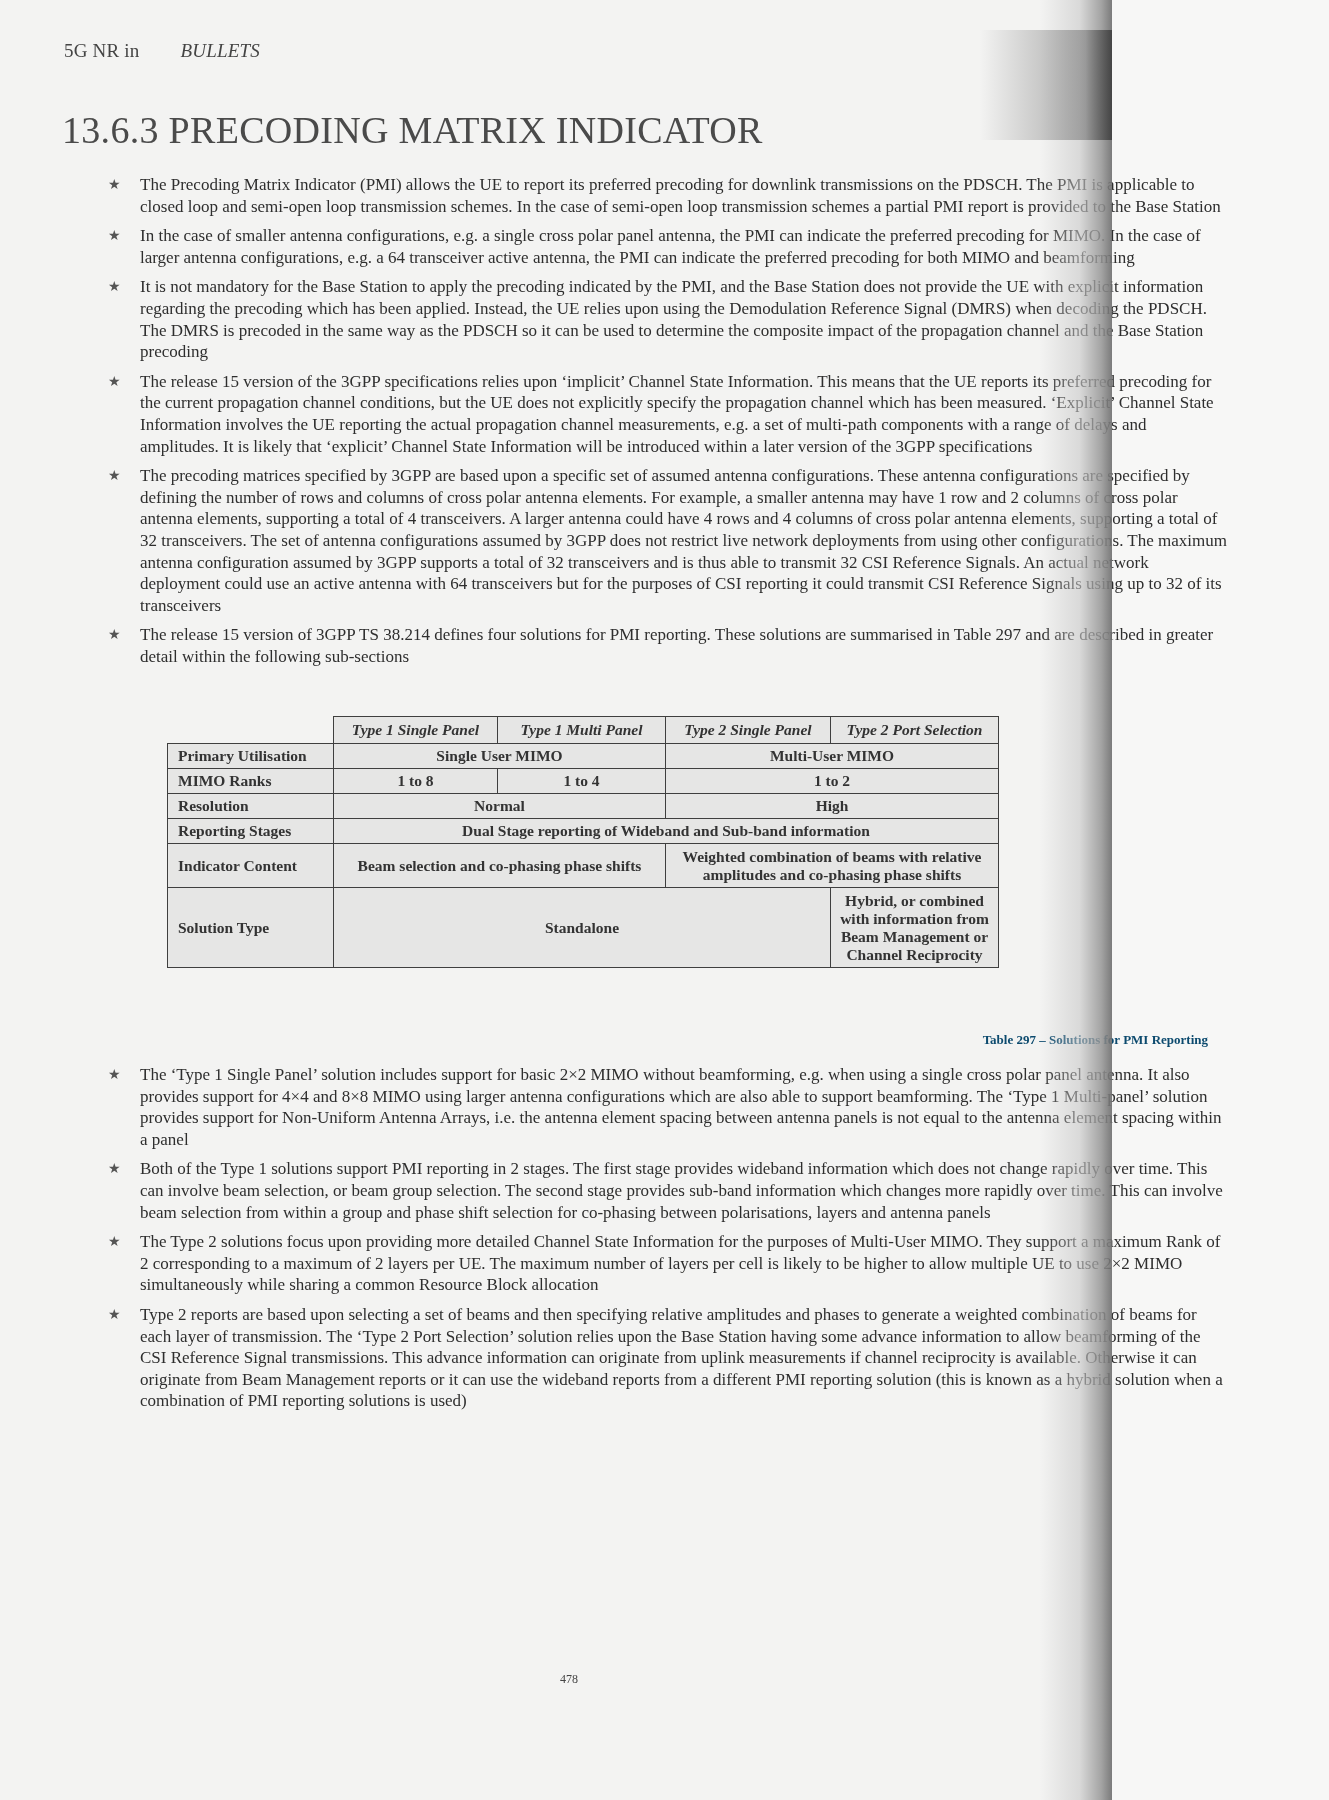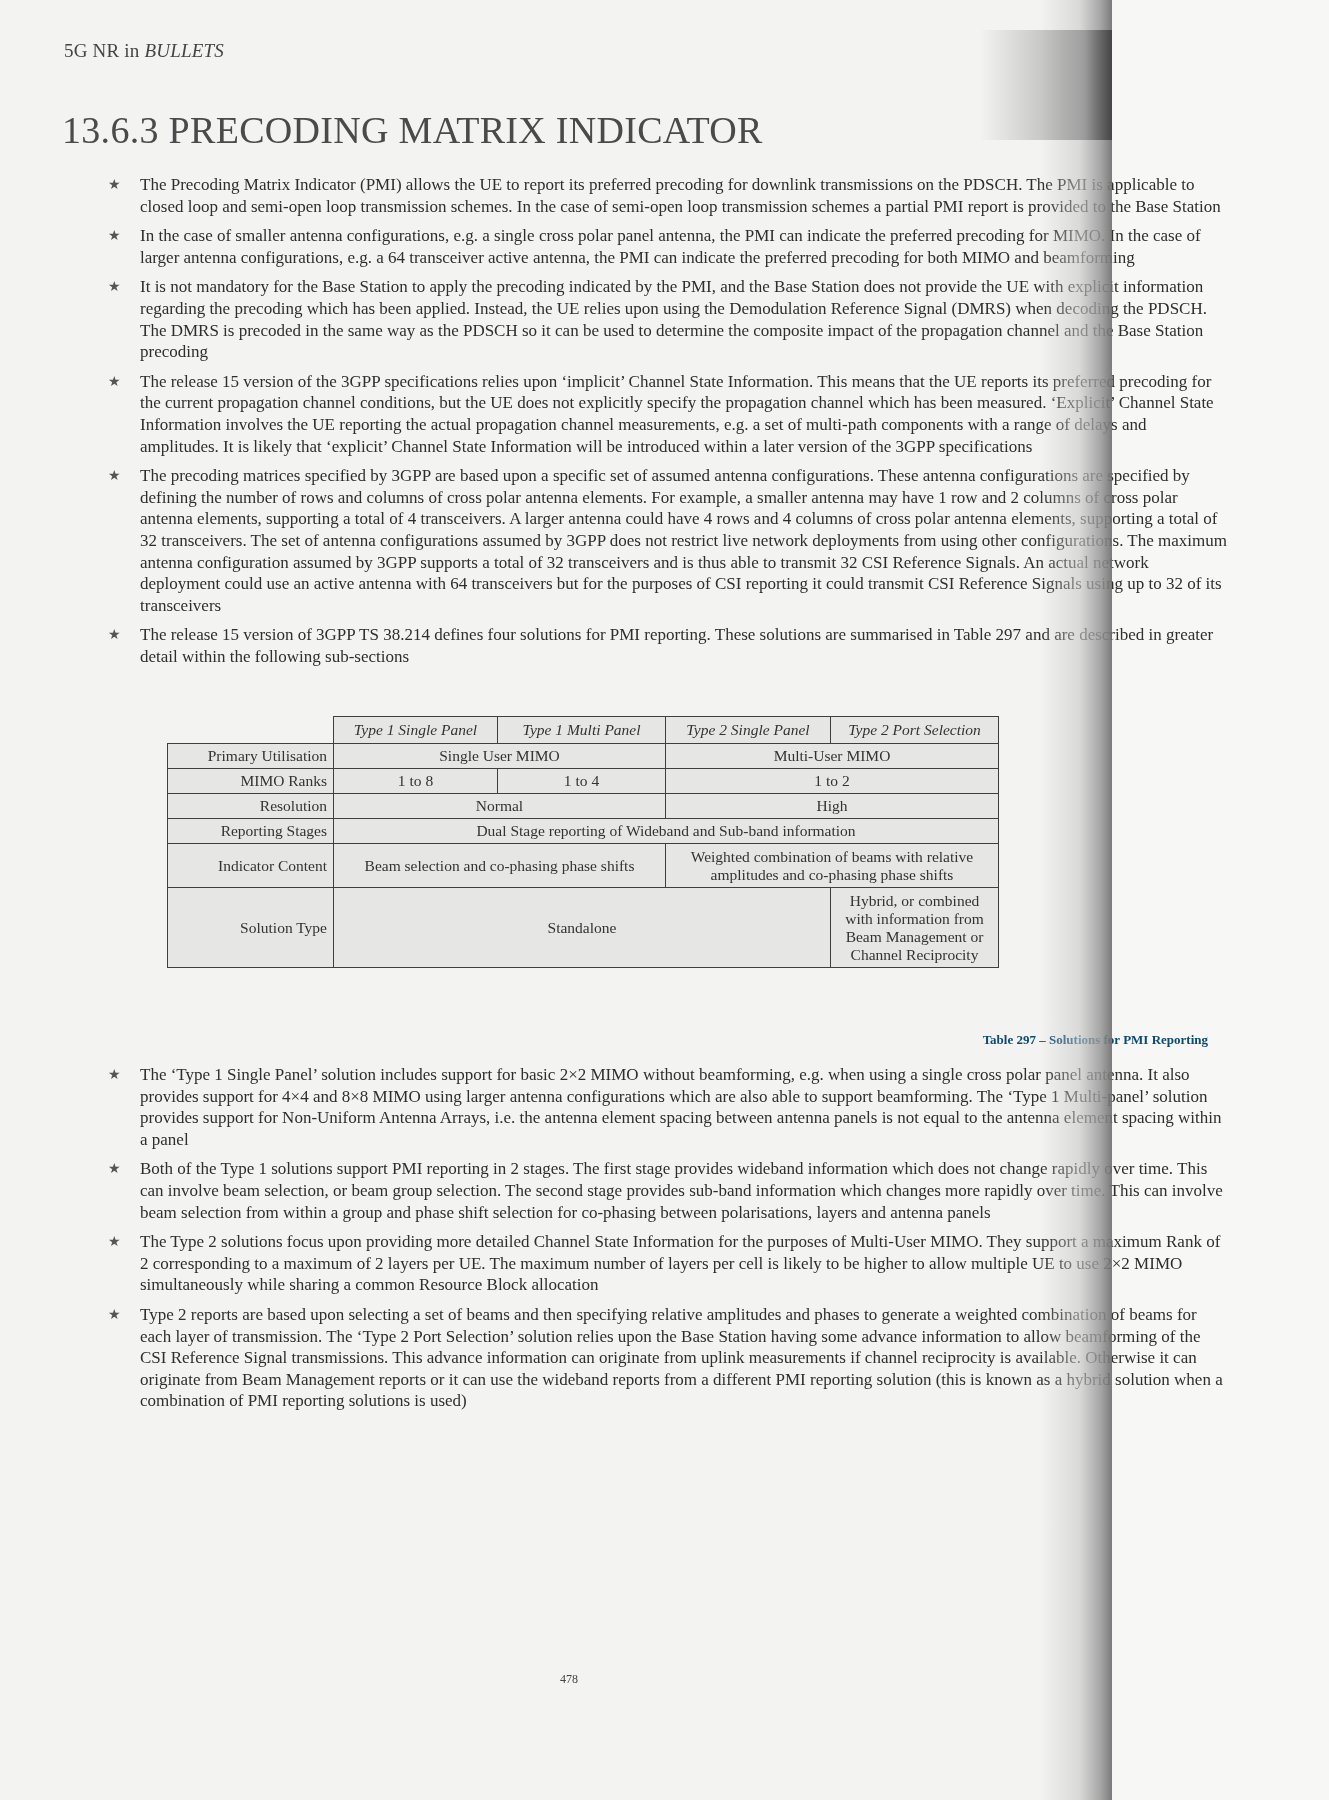--- a/index.html
+++ b/index.html
@@ -14,32 +14,32 @@
     background:linear-gradient(to right, rgba(243,243,242,0) 0%, rgba(200,200,200,0.6) 55%, rgba(150,150,150,0.85) 85%, rgba(110,110,110,0.9) 100%);
     pointer-events:none;
   }
   .page-shadow-top {
     position:absolute; left:980px; top:30px; width:132px; height:110px;
     background:linear-gradient(to right, rgba(243,243,242,0) 0%, rgba(120,120,120,0.6) 80%, rgba(60,60,60,0.85) 100%);
     pointer-events:none;
   }
   .right-margin { position:absolute; left:1112px; top:0; width:217px; height:1800px; background:#f7f7f6; }
   .running-head { position:absolute; left:64px; top:40px; font-size:19px; color:#444; letter-spacing:0.2px; }
-  .running-head i { font-style:italic; }
+  .running-head i { font-style:italic;margin-left:36px; }
   .section-title { position:absolute; left:62px; top:108px; font-size:38px; color:#4a4a4a; letter-spacing:0.3px; }
   .content { position:absolute; left:108px; top:174px; width:1120px; }
   .bullet { position:relative; padding-left:32px; font-size:17px; line-height:21.6px; margin-bottom:8px; color:#2e2e2e; }
   .bullet .star { position:absolute; left:0; top:0; font-size:14px; color:#555; }
   table.pmi {
     position:absolute; left:167px; top:716px; border-collapse:collapse;
     font-size:15.5px; color:#333;
   }
-  table.pmi td, table.pmi th { border:1.5px solid #3f3f3f; background:#e6e6e5; text-align:center; padding:2px 6px; font-weight:normal; }
+  table.pmi td, table.pmi th { border:1.5px solid #3f3f3f; background:#e6e6e5; text-align:center; padding:2px 6px; font-weight:bold; }
   table.pmi th { font-style:italic; height:22px; }
-  table.pmi td.lbl { text-align:right; padding-left:10px; }
+  table.pmi td.lbl { text-align:left; padding-left:10px; }
   table.pmi td.empty-corner { border:none; background:transparent; }
   .caption { position:absolute; left:0; width:1100px; top:1032px; text-align:right; font-size:13px; font-weight:bold; color:#0c4a6e; }
   .page-number { position:absolute; left:560px; top:1672px; font-size:12px; color:#444; }
 </style>
 </head>
 <body>
 
 <div class="right-margin"></div>
 
 <div class="running-head"><span>5G NR in </span><i>BULLETS</i></div>

